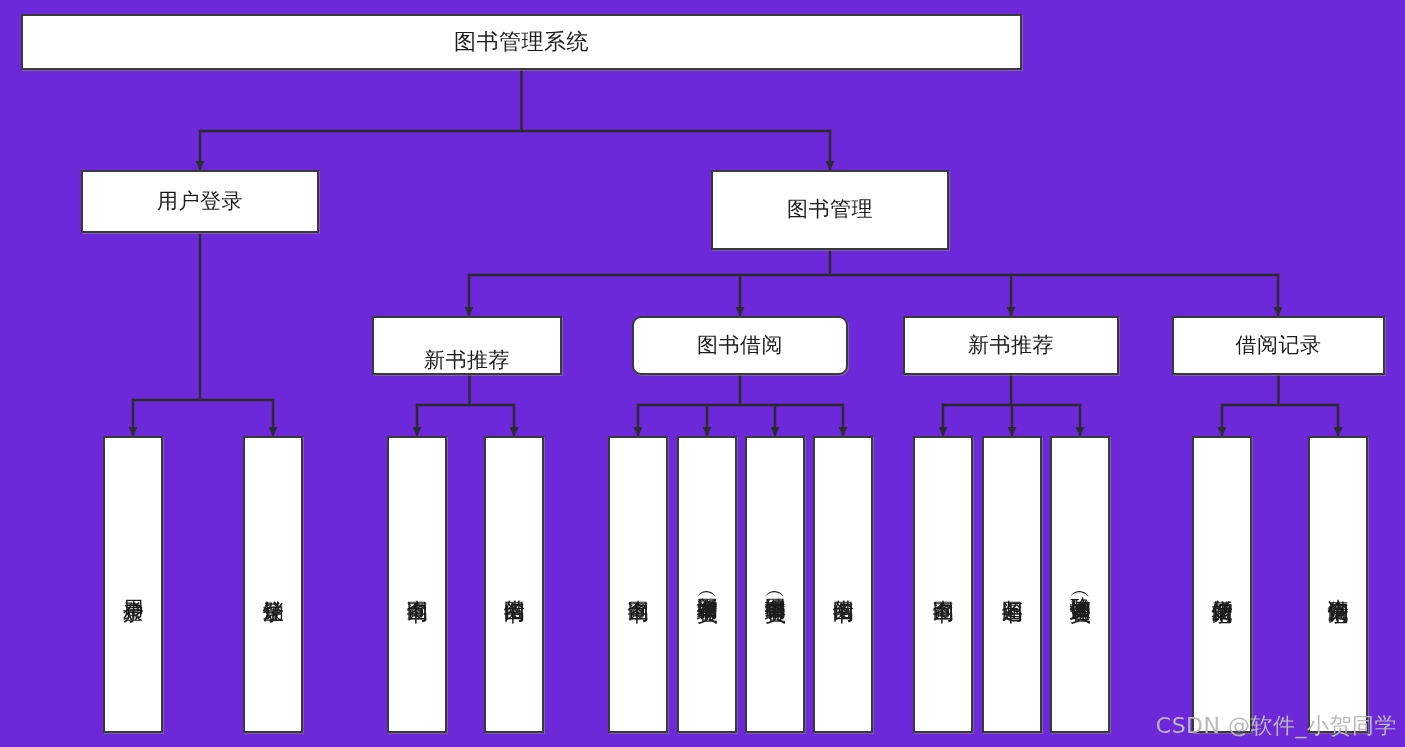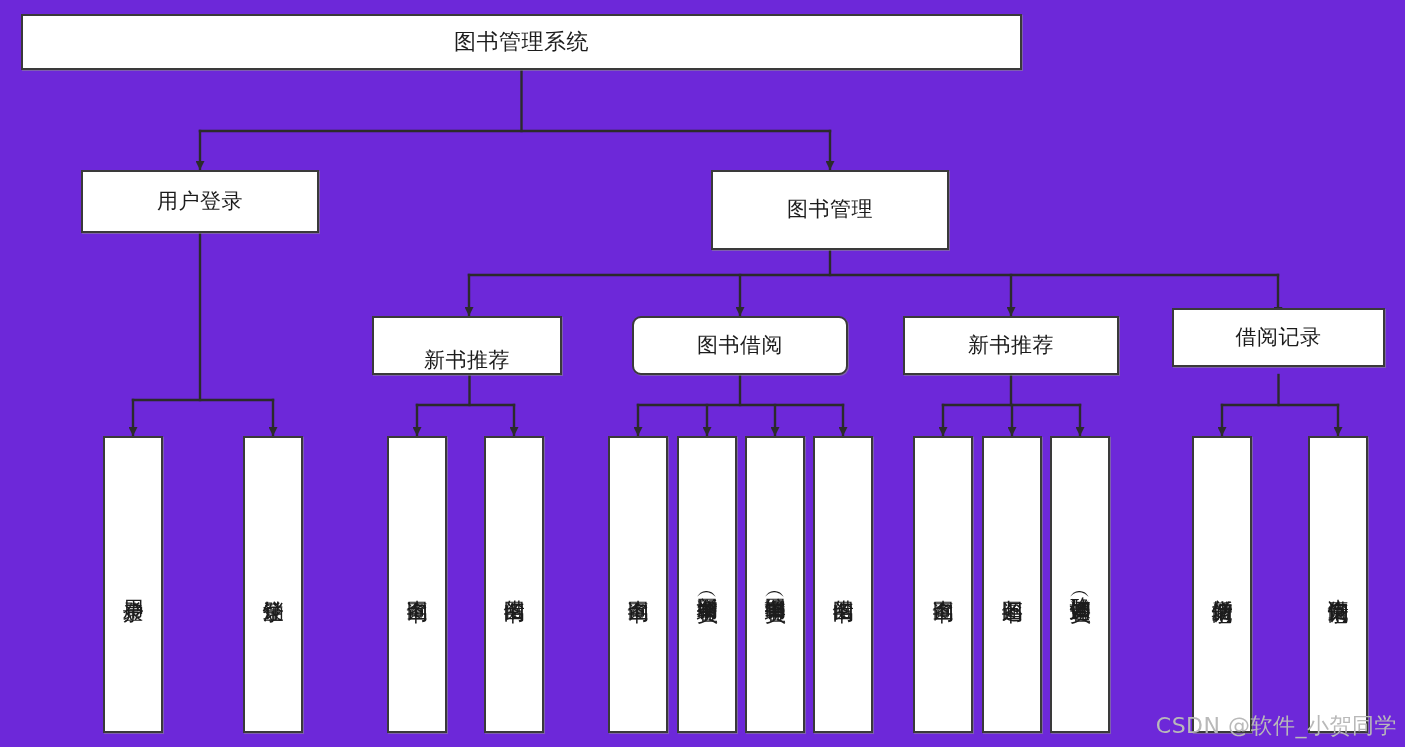--- a/index.html
+++ b/index.html
@@ -132,21 +132,21 @@
       </div>
       <div class="node horizontal" style="left: 372px; top: 316px; width: 190px; height: 59px; align-items: flex-end;">
         <span class="node-label">新书推荐</span>
       </div>
       <div class="node horizontal" style="left: 632px; top: 316px; width: 216px; height: 59px; border-radius: 9px;">
         <span class="node-label">图书借阅</span>
       </div>
       <div class="node horizontal" style="left: 903px; top: 316px; width: 216px; height: 59px;">
         <span class="node-label">新书推荐</span>
       </div>
-      <div class="node horizontal" style="left: 1172px; top: 308px; width: 213px; height: 59px;">
+      <div class="node horizontal" style="left: 1172px; top: 316px; width: 213px; height: 59px;">
         <span class="node-label">借阅记录</span>
       </div>
       <div class="node vertical" style="left: 103px; top: 436px; width: 60px; height: 297px;">
         <span class="node-label">用户登录</span>
       </div>
       <div class="node vertical" style="left: 243px; top: 436px; width: 60px; height: 297px;">
         <span class="node-label">注销登录</span>
       </div>
       <div class="node vertical" style="left: 387px; top: 436px; width: 60px; height: 297px;">
         <span class="node-label">查询图书</span>

